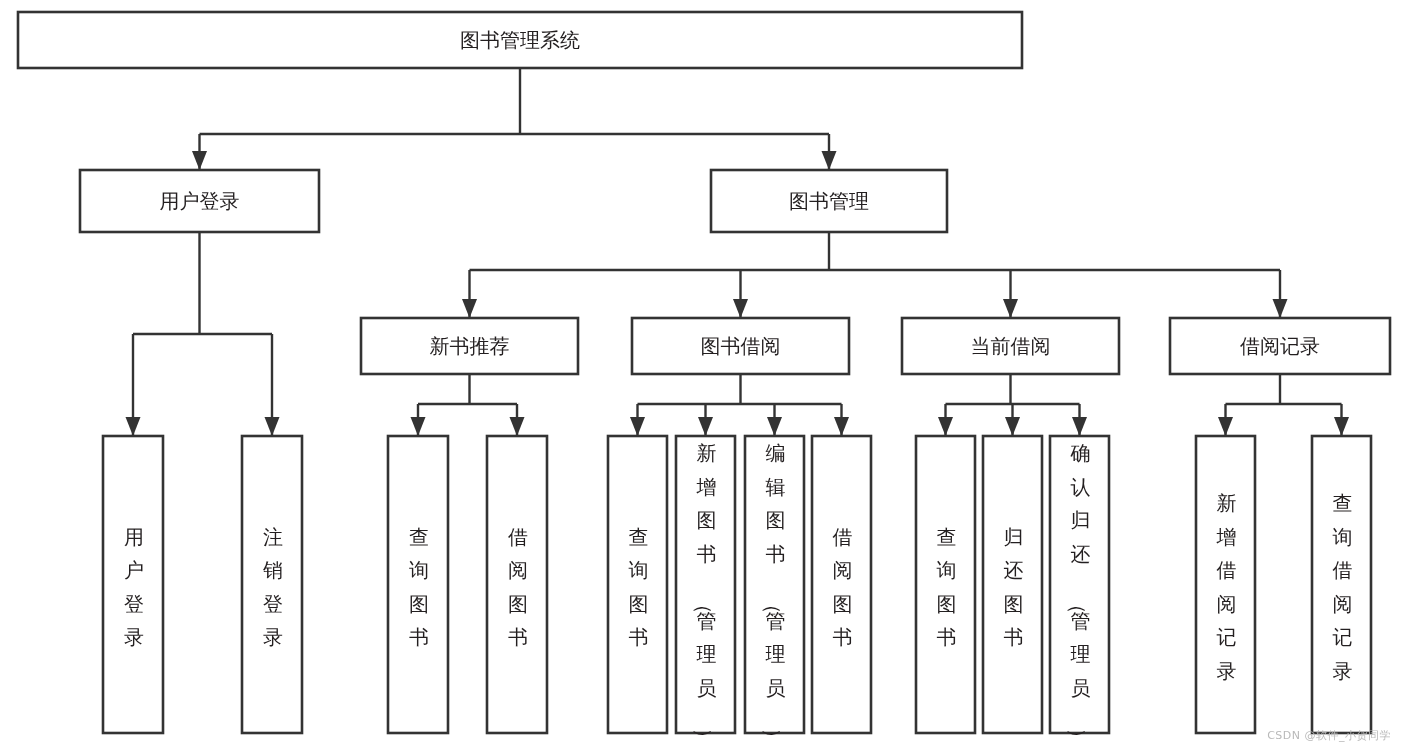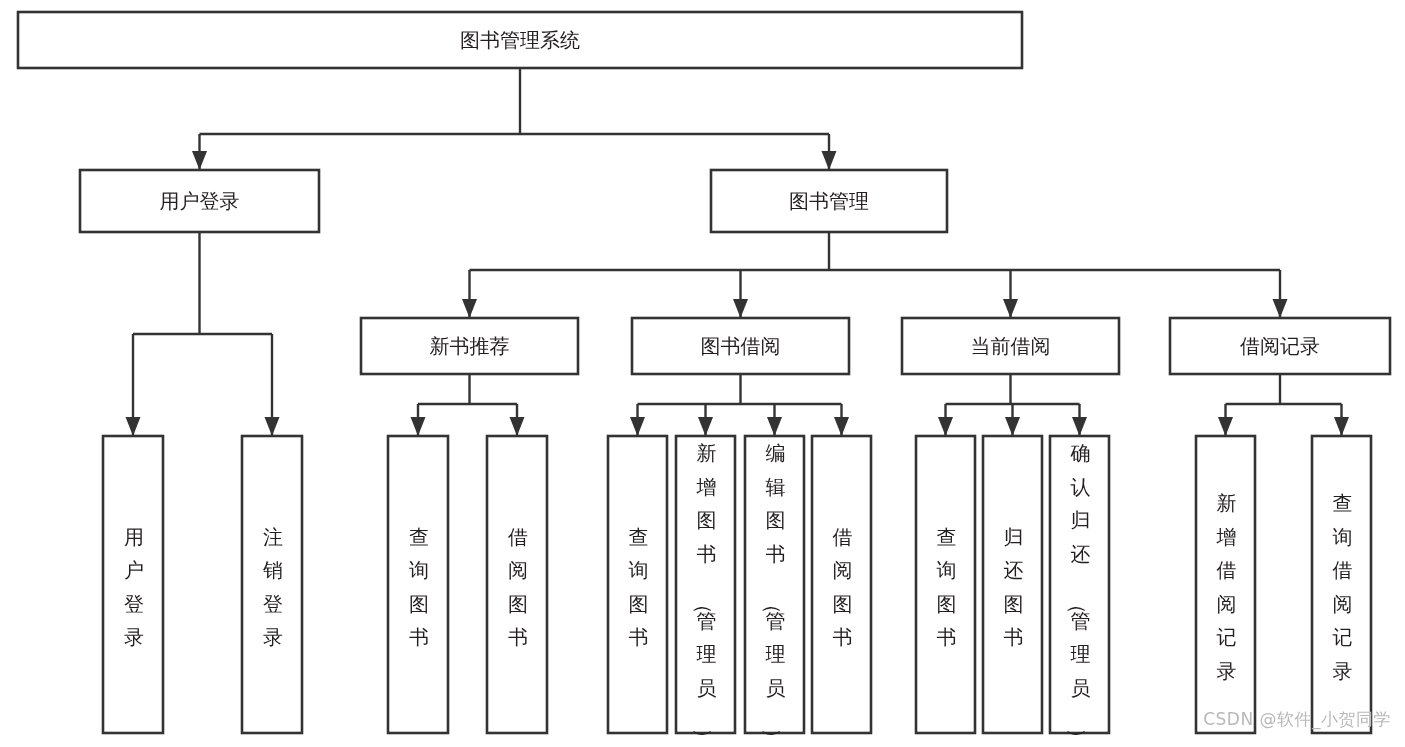--- a/index.html
+++ b/index.html
@@ -52,23 +52,23 @@
     fill: none;
     stroke-linecap: butt;
   }
   .arrow-head {
     fill: #333333;
     stroke: none;
   }
   .watermark {
     position: absolute;
     right: 14px;
-    bottom: 16px;
-    font-family: "DejaVu Sans", "Liberation Sans", sans-serif;
-    font-size: 17px;
+    bottom: 4px;
+    font-family: "DejaVu Sans", "Liberation Sans", sans-serif;
+    font-size: 11px;
     color: #b9b9b9;
     white-space: nowrap;
     letter-spacing: 0.5px;
     pointer-events: none;
   }
 </style>
 </head>
 <body>
 
 <div id="diagram-root">

